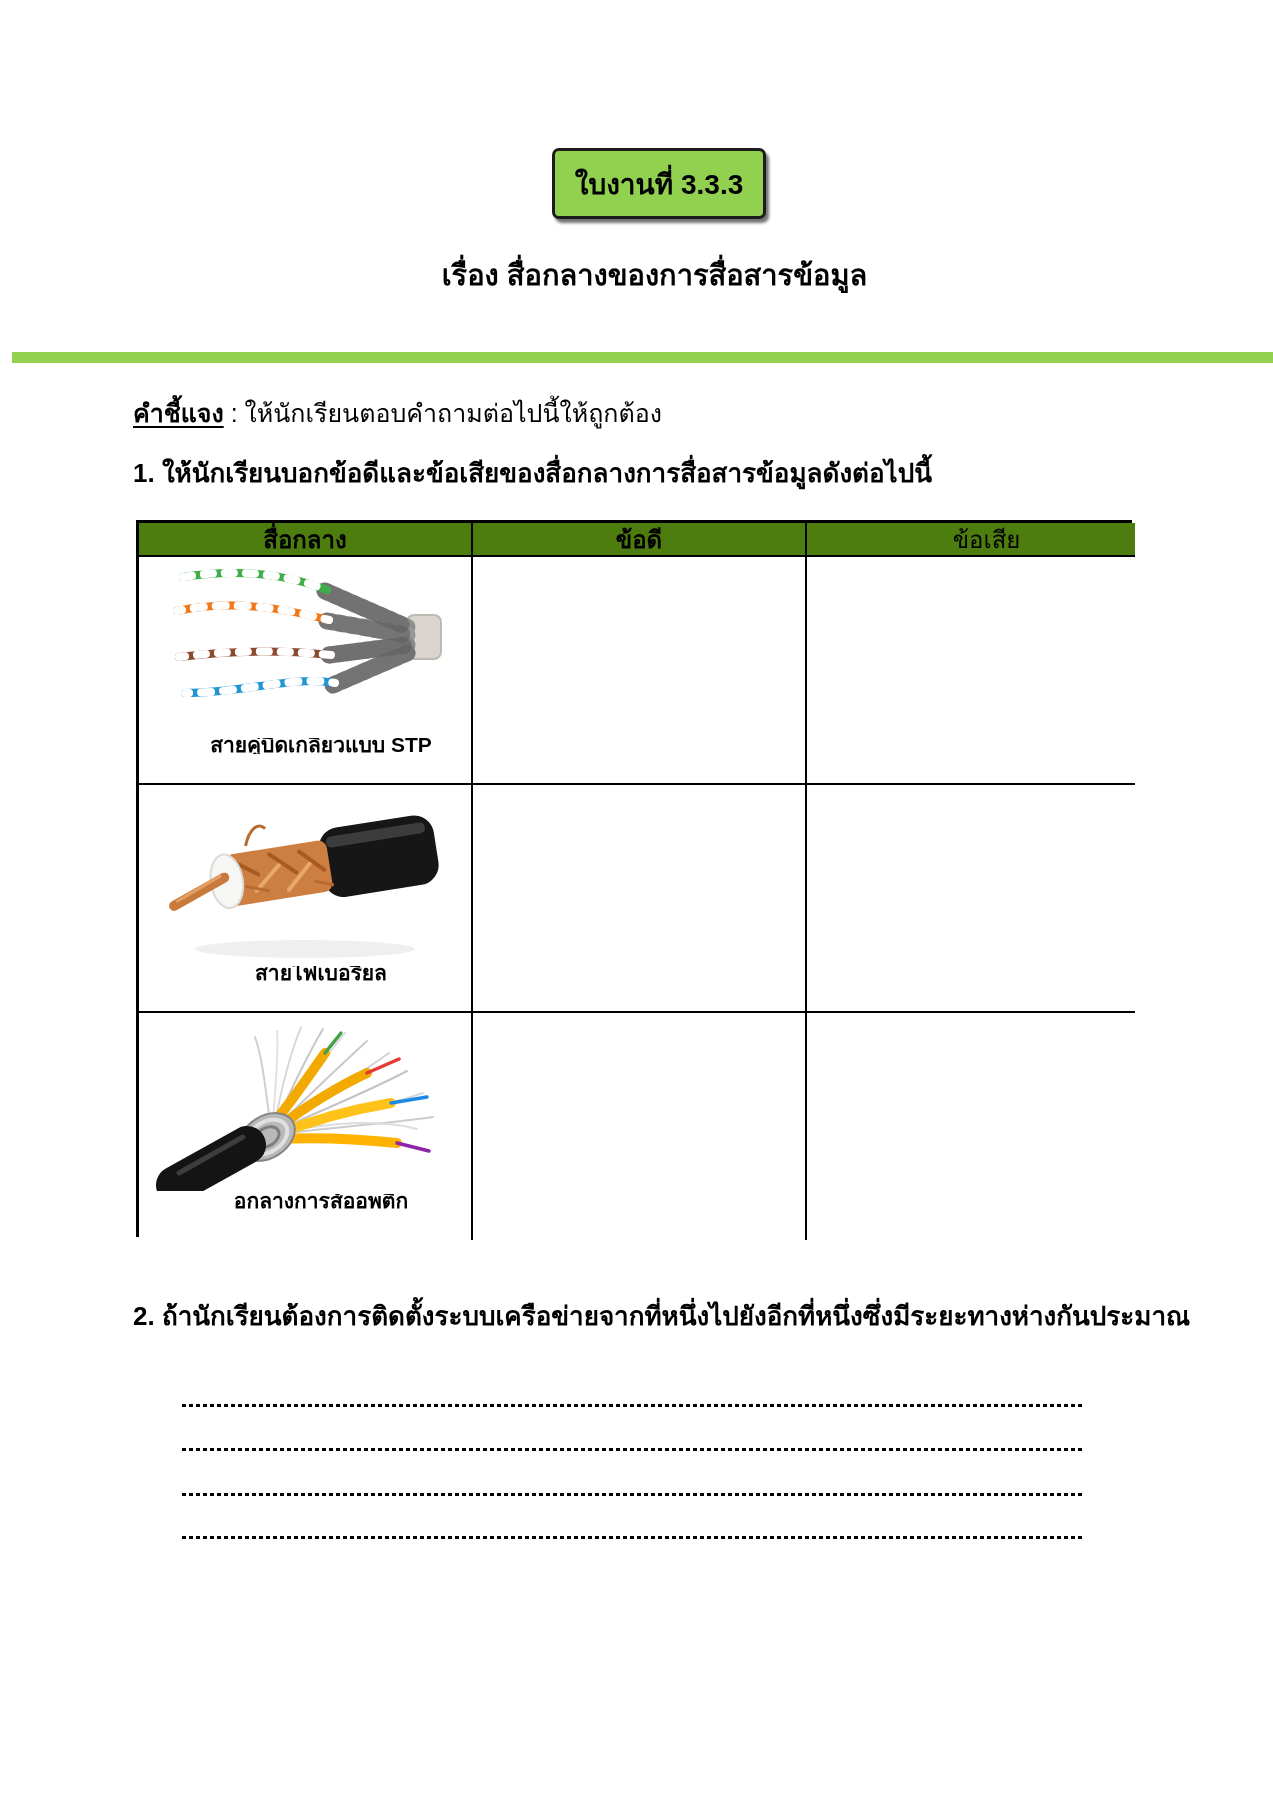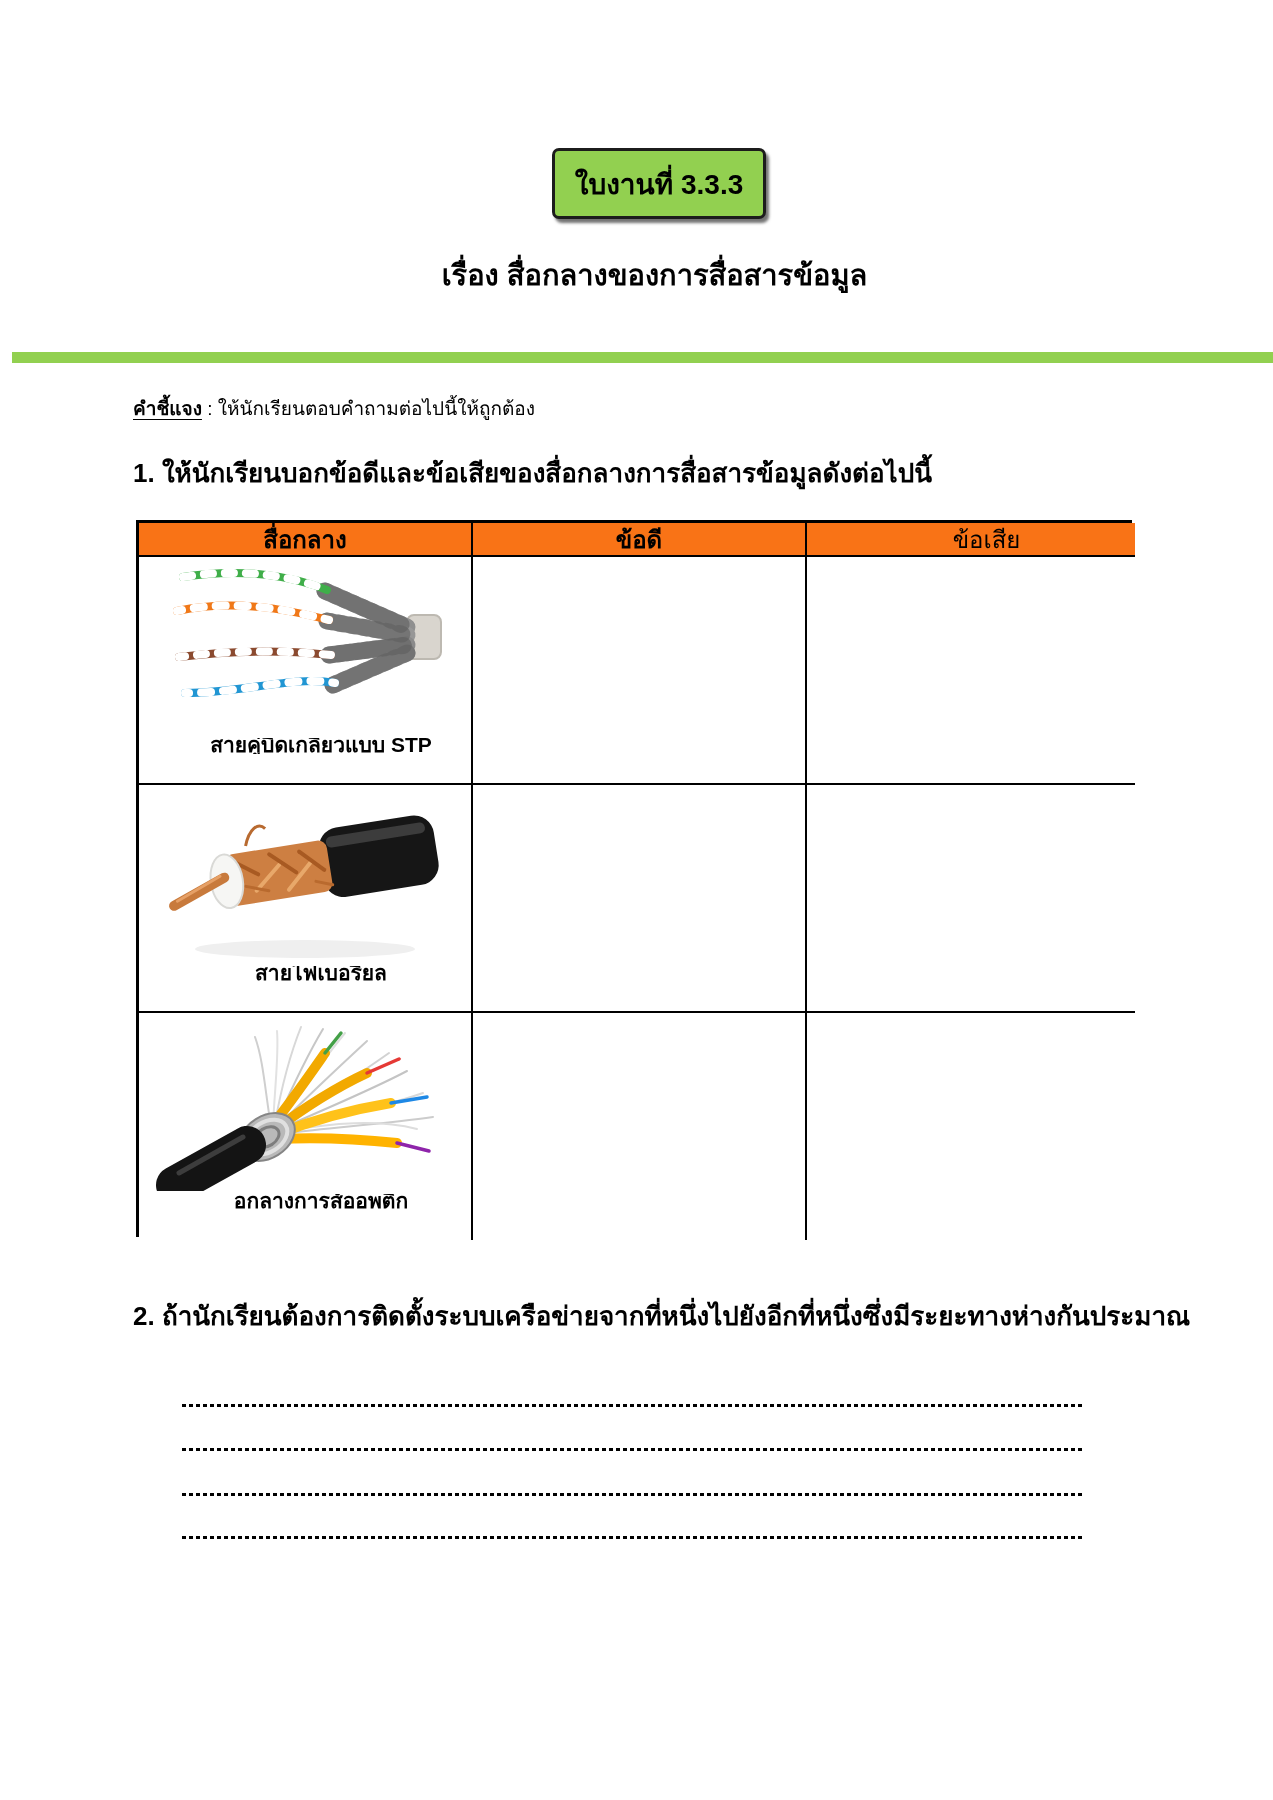--- a/index.html
+++ b/index.html
@@ -25,42 +25,42 @@
     position:absolute;left:0;right:0;top:252px;
     text-align:center;transform:translateX(18px);
     font-size:29px;font-weight:bold;
   }
   
   .green-bar{
     position:absolute;left:12px;right:0;top:352px;height:11px;
     background:#92D050;
   }
   
-  .instruction{position:absolute;left:133px;top:393px;font-size:19px;}
+  .instruction{position:absolute;left:133px;top:393px;font-size:25px;}
   .instruction .lbl{font-weight:bold;text-decoration:underline;text-underline-offset:4px;}
   .q1{position:absolute;left:133px;top:452px;font-size:26px;font-weight:bold;}
   .q2a{position:absolute;left:133px;top:1295px;font-size:26px;font-weight:bold;}
   .q2b{position:absolute;left:162px;top:1345px;font-size:26px;font-weight:bold;}
   
   .media-table{
     position:absolute;left:136px;top:520px;width:996px;height:717px;
     display:grid;
     grid-template-columns:334px 334px 328px;
     grid-template-rows:34px 228px 228px 227px;
     border:3px solid #000;
     box-sizing:border-box;
   }
   .cell{
     border-right:2px solid #000;border-bottom:2px solid #000;
     box-sizing:border-box;position:relative;background:#fff;
   }
   .cell.last-col{border-right:none;padding-left:31px;}
   .cell.last-row{border-bottom:none;}
   .hcell{
-    background:#f97316;
+    background:#4d7c0f;
     display:flex;align-items:center;justify-content:center;
     font-size:24px;
   }
   .hcell.b{font-weight:bold;}
   .imgwrap{position:absolute;left:16px;top:6px;width:300px;height:172px;}
   .caption-clip{
     position:absolute;left:0;right:0;top:181px;height:16px;
     overflow:hidden;text-align:center;margin-left:32px;
   }
   .caption-clip span{

